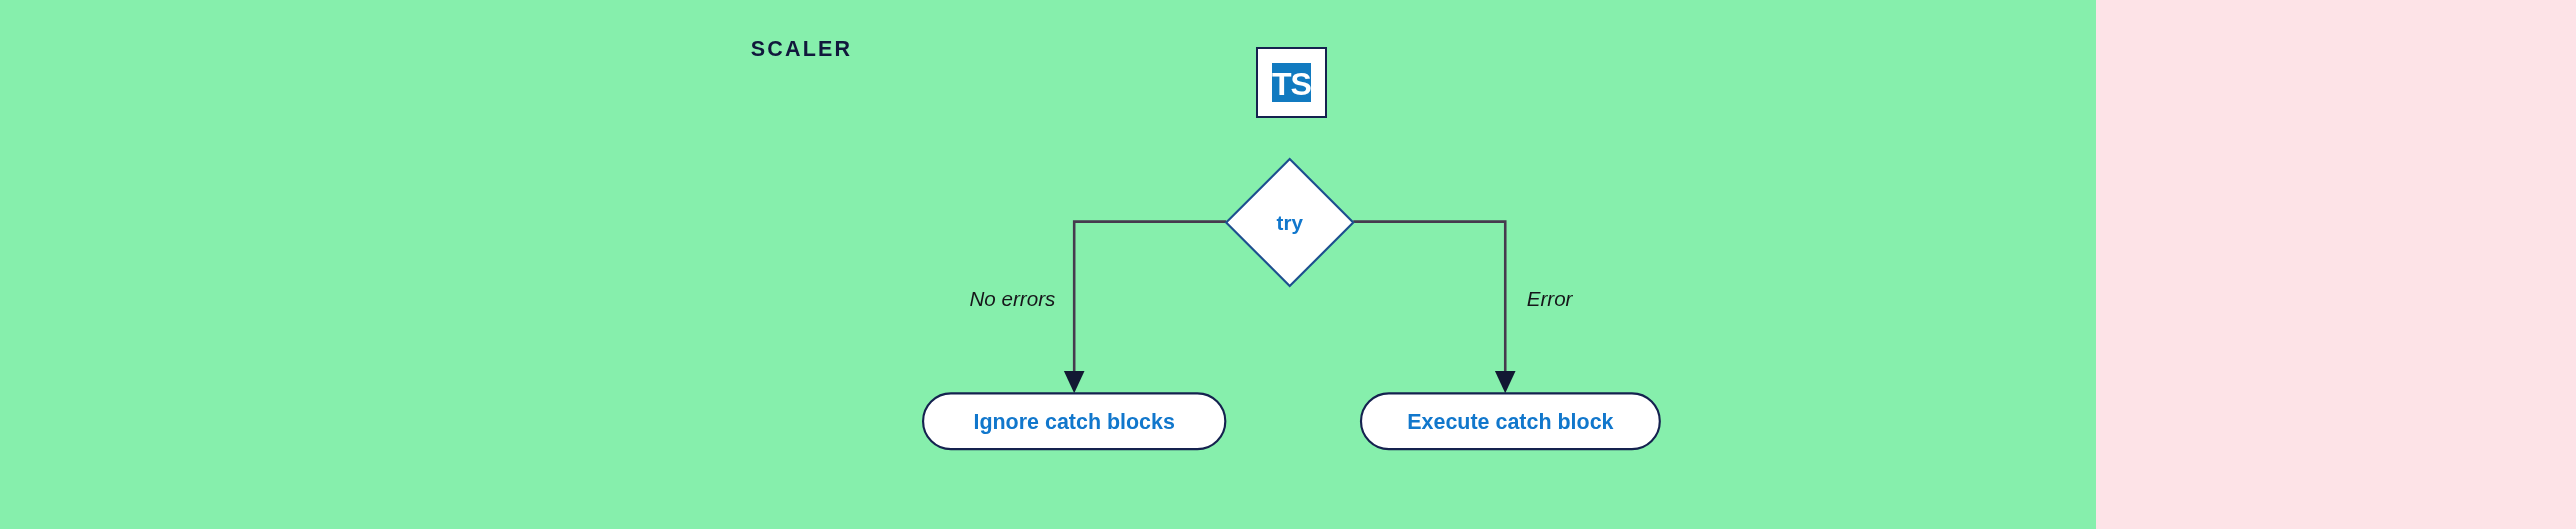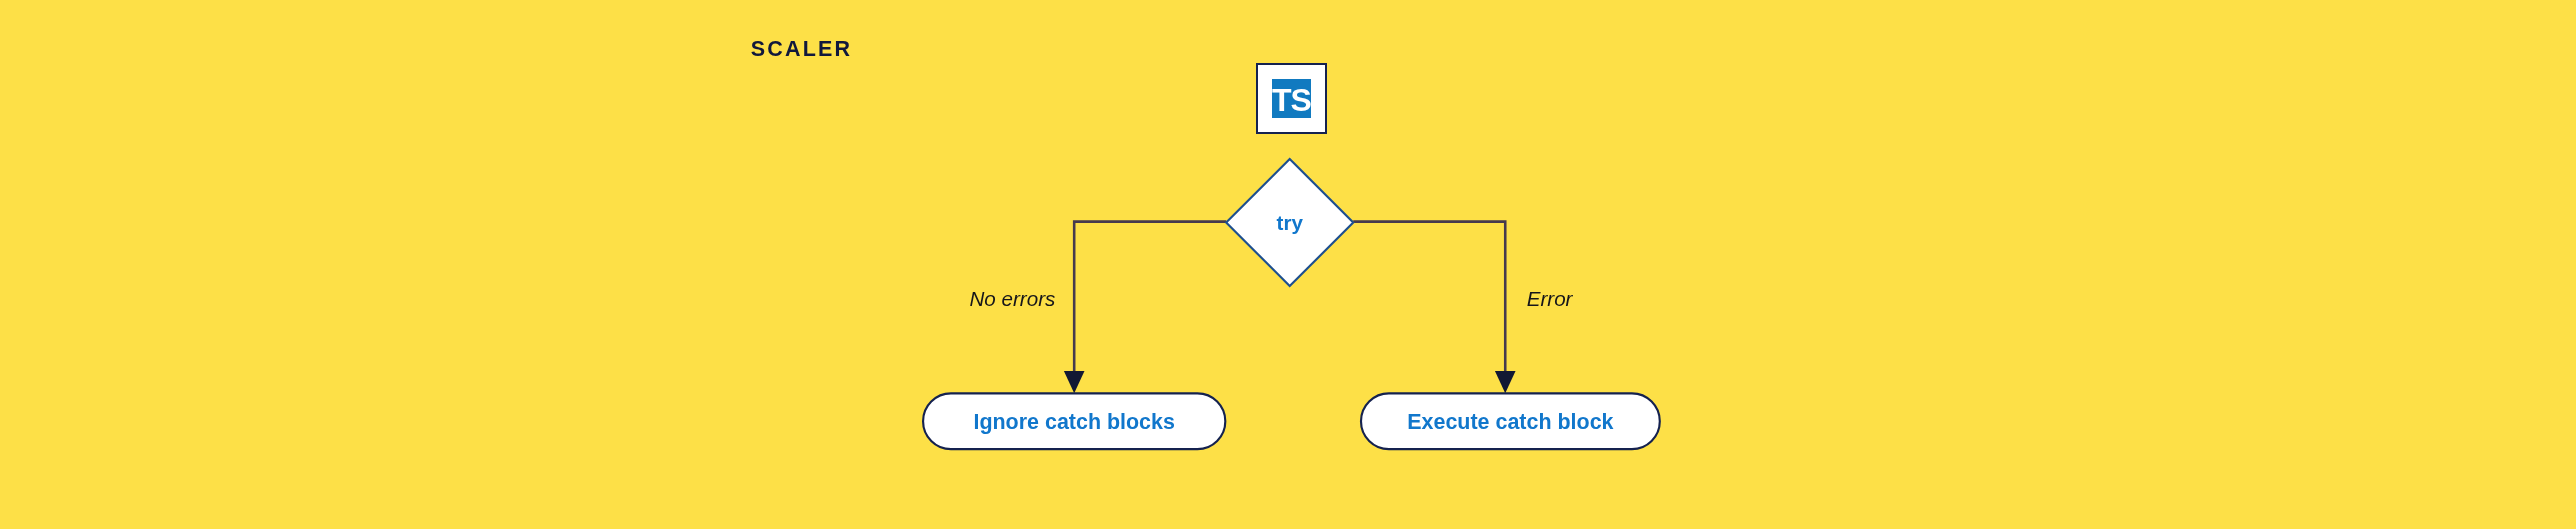--- a/index.html
+++ b/index.html
@@ -6,23 +6,23 @@
   html, body {
     margin: 0;
     padding: 0;
     background: #fde3e7;
   }
   body {
     font-family: "Liberation Sans", sans-serif;
   }
   #canvas {
     position: relative;
-    width: 2576px;
+    width: 2096px;
     height: 530px;
-    background: #fde047;
+    background: #86efac;
     overflow: hidden;
   }
 
   
   .logo {
     position: absolute;
     left: 749px;
     top: 34px;
     width: 155px;
     height: 77px;
@@ -45,21 +45,21 @@
     color: #e5216b;
     line-height: 1;
     margin: 2.6px 0 0 3.4px;
     letter-spacing: -0.4px;
   }
 
   
   .ts-badge {
     position: absolute;
     left: 1256px;
-    top: 63px;
+    top: 47px;
     width: 71px;
     height: 71px;
     box-sizing: border-box;
     background: #ffffff;
     border: 2.6px solid #15224f;
     padding: 14px;
   }
   .ts-badge-inner {
     width: 100%;
     height: 100%;

